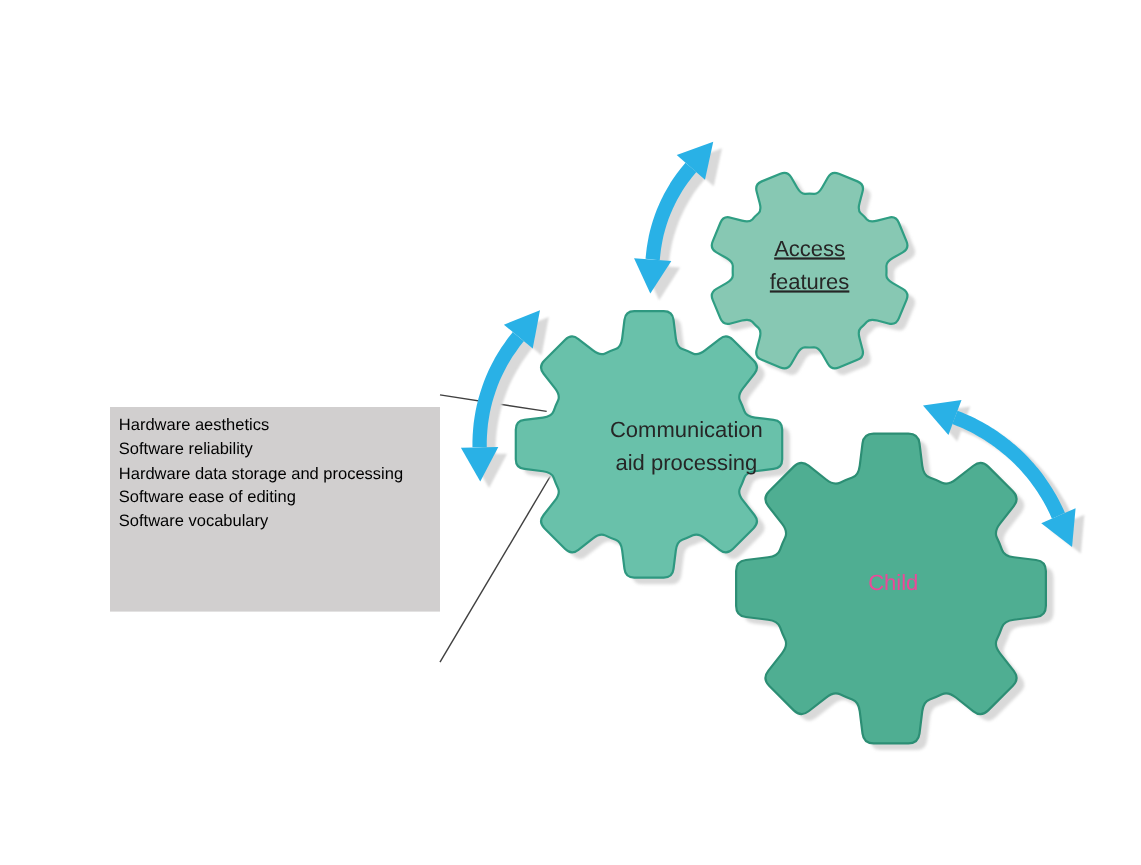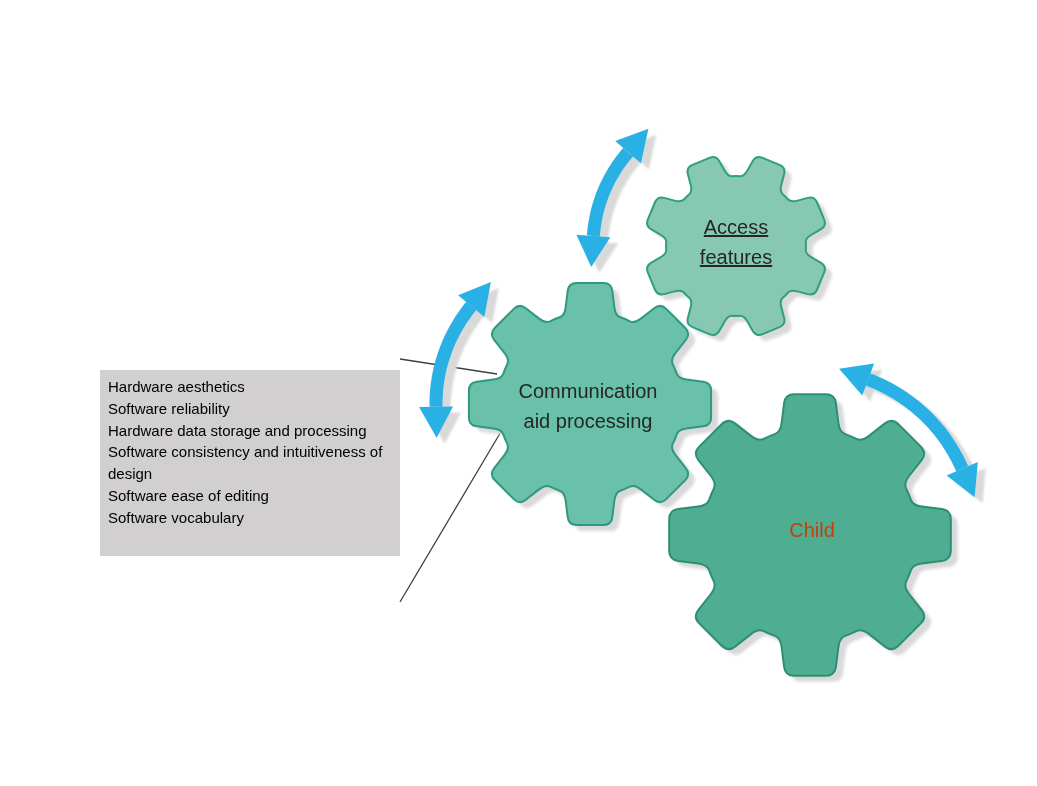--- a/index.html
+++ b/index.html
@@ -91,32 +91,31 @@
       <g>
         <path d="M774.8 434.1 Q780.5 432.1 781.6 423.2 L784.1 403.1 Q785.2 394.2 794.2 394.2 L825.8 394.2 Q834.8 394.2 835.9 403.1 L838.4 423.2 Q839.5 432.1 845.2 434.1 L845.2 434.1 Q850.9 436.1 856.4 438.8 L856.4 438.8 Q861.9 441.4 869.0 435.9 L884.9 423.4 Q892.0 417.9 898.4 424.2 L920.8 446.6 Q927.1 453.0 921.6 460.1 L909.1 476.0 Q903.6 483.1 906.2 488.6 L906.2 488.6 Q908.9 494.1 910.9 499.8 L910.9 499.8 Q912.9 505.5 921.8 506.6 L941.9 509.1 Q950.8 510.2 950.8 519.2 L950.8 550.8 Q950.8 559.8 941.9 560.9 L921.8 563.4 Q912.9 564.5 910.9 570.2 L910.9 570.2 Q908.9 575.9 906.2 581.4 L906.2 581.4 Q903.6 586.9 909.1 594.0 L921.6 609.9 Q927.1 617.0 920.8 623.4 L898.4 645.8 Q892.0 652.1 884.9 646.6 L869.0 634.1 Q861.9 628.6 856.4 631.2 L856.4 631.2 Q850.9 633.9 845.2 635.9 L845.2 635.9 Q839.5 637.9 838.4 646.8 L835.9 666.9 Q834.8 675.8 825.8 675.8 L794.2 675.8 Q785.2 675.8 784.1 666.9 L781.6 646.8 Q780.5 637.9 774.8 635.9 L774.8 635.9 Q769.1 633.9 763.6 631.2 L763.6 631.2 Q758.1 628.6 751.0 634.1 L735.1 646.6 Q728.0 652.1 721.6 645.8 L699.2 623.4 Q692.9 617.0 698.4 609.9 L710.9 594.0 Q716.4 586.9 713.8 581.4 L713.8 581.4 Q711.1 575.9 709.1 570.2 L709.1 570.2 Q707.1 564.5 698.2 563.4 L678.1 560.9 Q669.2 559.8 669.2 550.8 L669.2 519.2 Q669.2 510.2 678.1 509.1 L698.2 506.6 Q707.1 505.5 709.1 499.8 L709.1 499.8 Q711.1 494.1 713.8 488.6 L713.8 488.6 Q716.4 483.1 710.9 476.0 L698.4 460.1 Q692.9 453.0 699.2 446.6 L721.6 424.2 Q728.0 417.9 735.1 423.4 L751.0 435.9 Q758.1 441.4 763.6 438.8 L763.6 438.8 Q769.1 436.1 774.8 434.1 Z" fill="#d9d9d9" transform="translate(7,6)" style="filter:blur(1.5px)"></path>
         <path d="M774.8 434.1 Q780.5 432.1 781.6 423.2 L784.1 403.1 Q785.2 394.2 794.2 394.2 L825.8 394.2 Q834.8 394.2 835.9 403.1 L838.4 423.2 Q839.5 432.1 845.2 434.1 L845.2 434.1 Q850.9 436.1 856.4 438.8 L856.4 438.8 Q861.9 441.4 869.0 435.9 L884.9 423.4 Q892.0 417.9 898.4 424.2 L920.8 446.6 Q927.1 453.0 921.6 460.1 L909.1 476.0 Q903.6 483.1 906.2 488.6 L906.2 488.6 Q908.9 494.1 910.9 499.8 L910.9 499.8 Q912.9 505.5 921.8 506.6 L941.9 509.1 Q950.8 510.2 950.8 519.2 L950.8 550.8 Q950.8 559.8 941.9 560.9 L921.8 563.4 Q912.9 564.5 910.9 570.2 L910.9 570.2 Q908.9 575.9 906.2 581.4 L906.2 581.4 Q903.6 586.9 909.1 594.0 L921.6 609.9 Q927.1 617.0 920.8 623.4 L898.4 645.8 Q892.0 652.1 884.9 646.6 L869.0 634.1 Q861.9 628.6 856.4 631.2 L856.4 631.2 Q850.9 633.9 845.2 635.9 L845.2 635.9 Q839.5 637.9 838.4 646.8 L835.9 666.9 Q834.8 675.8 825.8 675.8 L794.2 675.8 Q785.2 675.8 784.1 666.9 L781.6 646.8 Q780.5 637.9 774.8 635.9 L774.8 635.9 Q769.1 633.9 763.6 631.2 L763.6 631.2 Q758.1 628.6 751.0 634.1 L735.1 646.6 Q728.0 652.1 721.6 645.8 L699.2 623.4 Q692.9 617.0 698.4 609.9 L710.9 594.0 Q716.4 586.9 713.8 581.4 L713.8 581.4 Q711.1 575.9 709.1 570.2 L709.1 570.2 Q707.1 564.5 698.2 563.4 L678.1 560.9 Q669.2 559.8 669.2 550.8 L669.2 519.2 Q669.2 510.2 678.1 509.1 L698.2 506.6 Q707.1 505.5 709.1 499.8 L709.1 499.8 Q711.1 494.1 713.8 488.6 L713.8 488.6 Q716.4 483.1 710.9 476.0 L698.4 460.1 Q692.9 453.0 699.2 446.6 L721.6 424.2 Q728.0 417.9 735.1 423.4 L751.0 435.9 Q758.1 441.4 763.6 438.8 L763.6 438.8 Q769.1 436.1 774.8 434.1 Z" fill="#4fae92" stroke="#2c8e74" stroke-width="2" stroke-linejoin="round"></path>
       </g>
     </svg>
 
   <div class="attr-box" id="attr-box" style="background: rgb(209, 207, 207); color: rgb(0, 0, 0);">
     <div>Hardware aesthetics</div>
     <div>Software reliability</div>
     <div>Hardware data storage and processing</div>
-    <div>Software consistency and intuitiveness of design</div>
     <div>Software ease of editing</div>
     <div>Software vocabulary</div>
   </div>
 
   <div class="gear-label" id="label-access" style="color: rgb(38, 38, 38);">
     <span>Access</span>
     <span>features</span>
   </div>
 
-  <div class="gear-label" id="label-comm" style="color: rgb(38, 38, 38);">
+  <div class="gear-label" id="label-comm" style="color: rgb(38, 38, 38); margin-left: 36px;">
     <span>Communication</span>
     <span>aid processing</span>
   </div>
 
-  <div class="gear-label" id="label-child" style="color: #c2410c;">
+  <div class="gear-label" id="label-child" style="color: #ec4899;">
     <span>Child</span>
   </div>
 
 </div>
 
 </body></html>

